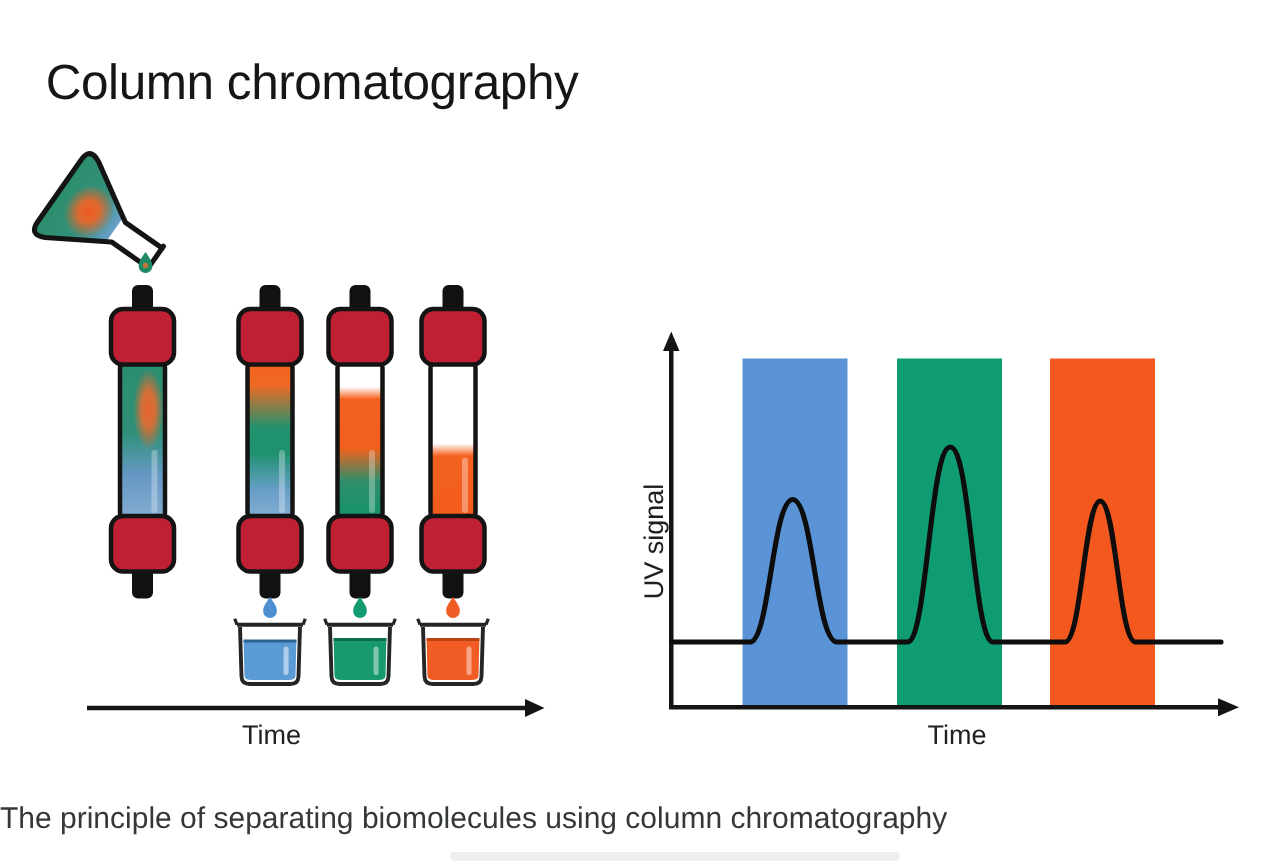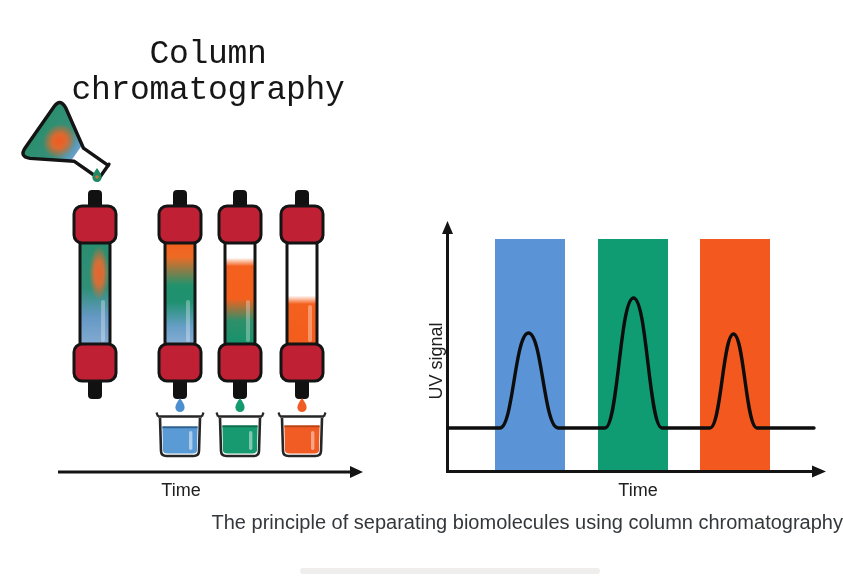--- a/index.html
+++ b/index.html
@@ -3,21 +3,21 @@
 <meta charset="utf-8">
 <style>
   html,body{margin:0;padding:0;background:#ffffff;}
   body{font-family:"Liberation Sans",sans-serif;color:#141414;}
   .canvas{position:relative;width:843px;height:577px;background:#ffffff;overflow:hidden;}
   .layer-svg{position:absolute;left:0;top:0;z-index:1;}
   .txt{position:absolute;z-index:3;}
   .panel-title{font-size:33px;letter-spacing:-0.3px;color:#161616;text-align:center;line-height:1.1;}
   .axis-label{font-size:18px;color:#202020;text-align:center;}
   .uv-label{left:352px;top:350px;width:170px;height:22px;transform:rotate(-90deg);transform-origin:center center;}
-  .caption{left:0;top:511px;width:843px;text-align:right;font-size:20px;color:#34383b;}
+  .caption{left:0;top:535px;width:843px;text-align:left;font-size:20px;color:#34383b;}
   .remnant{position:absolute;left:300px;top:568px;width:300px;height:6px;border-radius:3px;
            background:#efeeec;z-index:2;}
 </style>
 </head>
 <body>
 
 <div class="canvas">
 
   <svg class="layer-svg" width="843" height="577" viewBox="0 0 843 577">
     <defs>
@@ -189,21 +189,21 @@
                H 605
                C 618 428, 620 298, 633.5 298
                C 647 298, 649 428, 662 428
                H 710
                C 721 428, 723 334, 733.5 334
                C 744 334, 746 428, 757 428
                H 814" fill="none" stroke="#0d0d0d" stroke-width="3.4" stroke-linecap="round" stroke-linejoin="round"></path>
     </g>
   </svg>
 
-  <div class="txt panel-title" style="left:8px;top:37px;width:400px;font-family:Liberation Mono, monospace;">Column chromatography</div>
+  <div class="txt panel-title" style="left:8px;top:37px;width:400px;">Column chromatography</div>
 
 
   <div class="txt axis-label uv-label">UV signal</div>
 
   <div class="txt axis-label" style="left:121px;top:480px;width:120px;">Time</div>
 
   <div class="txt axis-label" style="left:578px;top:480px;width:120px;">Time</div>
 
   <div class="txt caption">The principle of separating biomolecules using column chromatography</div>
 

